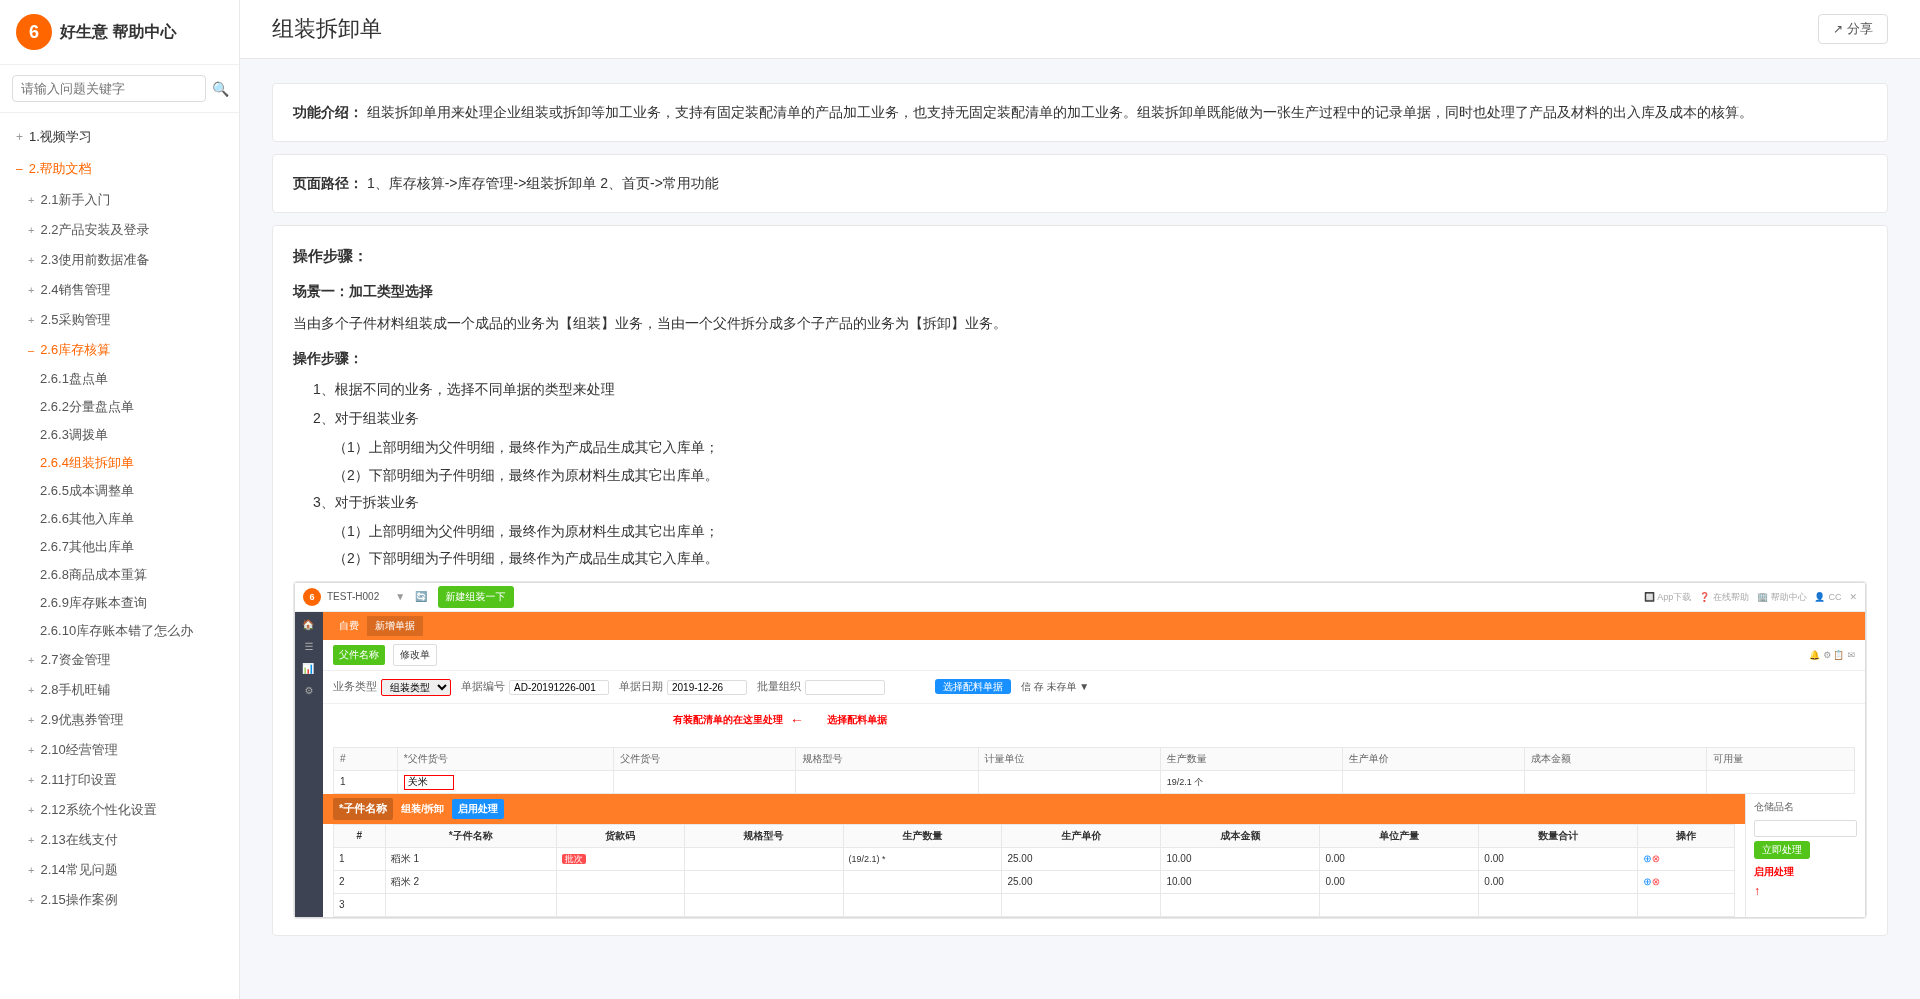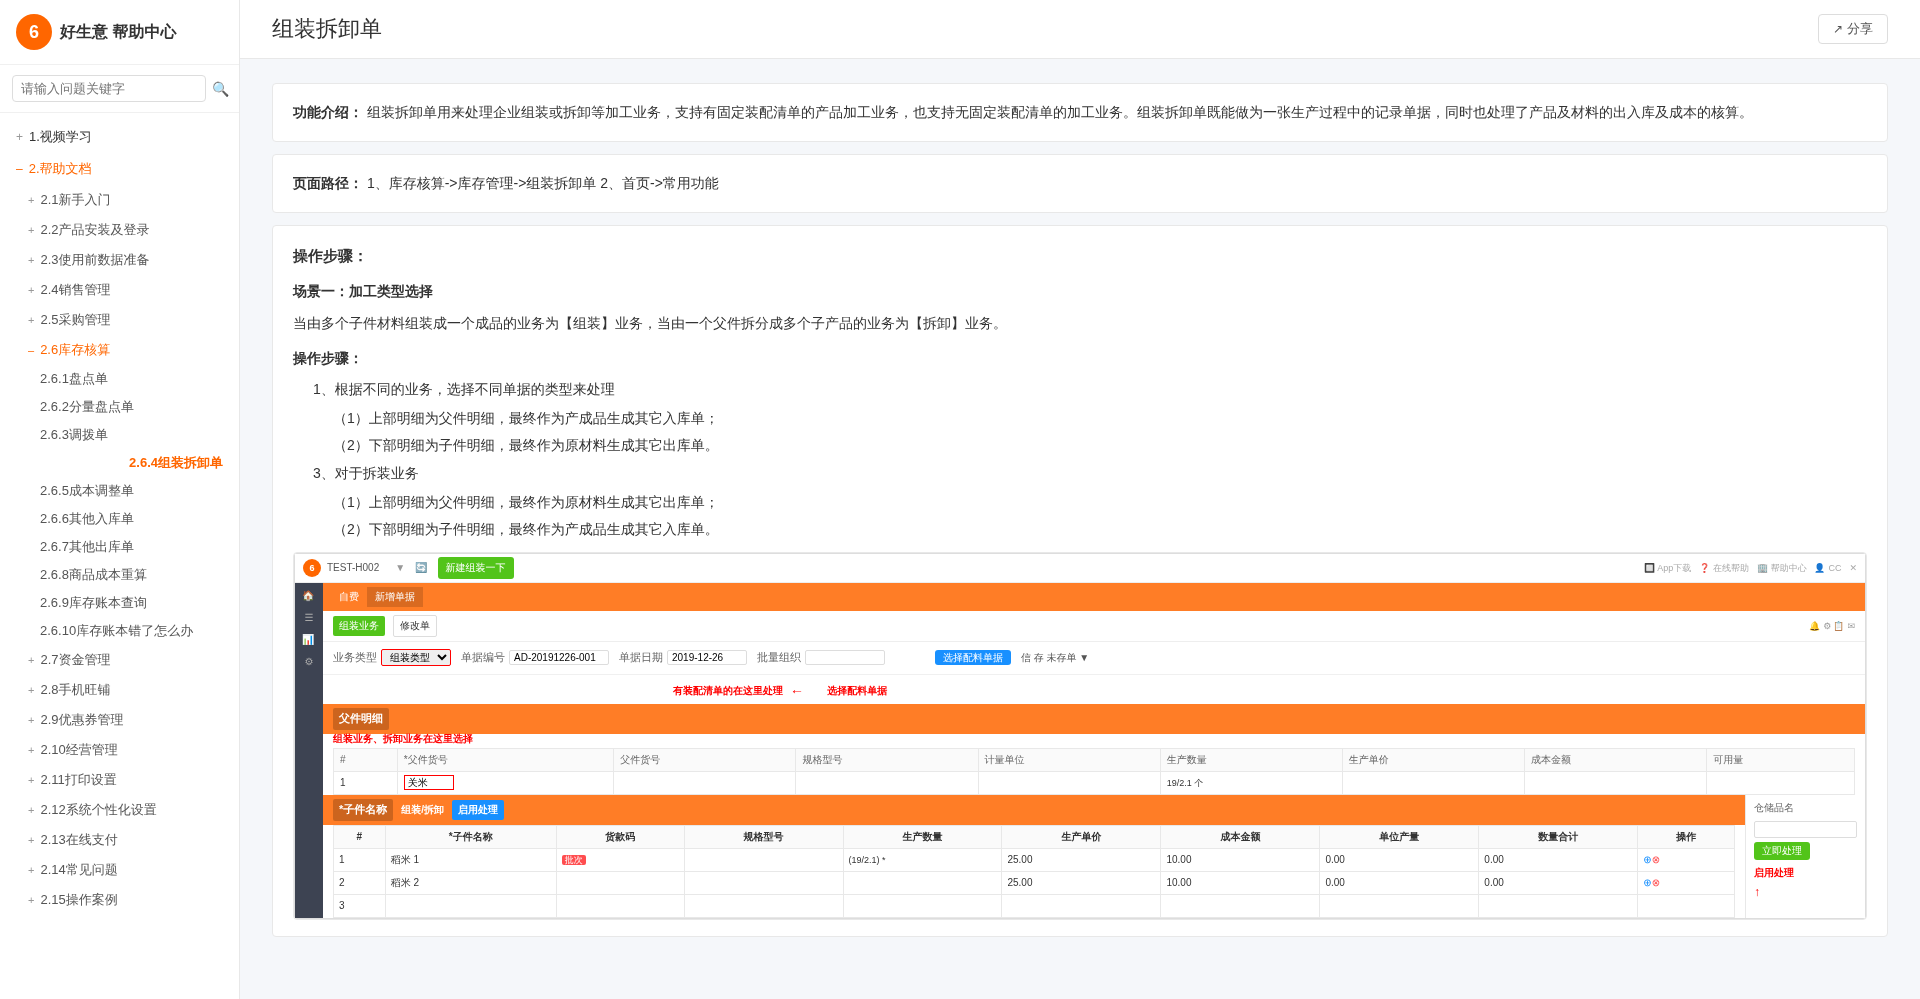--- a/index.html
+++ b/index.html
@@ -84,21 +84,21 @@
       align-items: center;
     }
     .nav-sub-title .icon { margin-right: 6px; font-size: 11px; color: #999; }
     .nav-sub-title.active-sub { color: #ff6600; }
     .nav-leaf {
       padding: 5px 16px 5px 40px;
       font-size: 13px;
       color: #555;
       cursor: pointer;
     }
-    .nav-leaf.current { color: #ff6600; font-weight: 700; text-align: right; }
+    .nav-leaf.current { color: #ff6600; font-weight: 400; }
 
     
     #main {
       flex: 1;
       display: flex;
       flex-direction: column;
       height: 100vh;
       overflow: hidden;
       background: #a16207;
     }
@@ -342,20 +342,21 @@
     <div class="content-card">
       <div class="step-section">
         <div class="section-title">操作步骤：</div>
 
         <div class="step-heading">场景一：加工类型选择</div>
         <p>当由多个子件材料组装成一个成品的业务为【组装】业务，当由一个父件拆分成多个子产品的业务为【拆卸】业务。</p>
 
         <div class="step-heading">操作步骤：</div>
 
         <div class="step-item">1、根据不同的业务，选择不同单据的类型来处理</div>
+        <div class="step-item">2、对于组装业务</div>
         <div class="sub-item">（1）上部明细为父件明细，最终作为产成品生成其它入库单；</div>
         <div class="sub-item">（2）下部明细为子件明细，最终作为原材料生成其它出库单。</div>
 
         <div class="step-item">3、对于拆装业务</div>
         <div class="sub-item">（1）上部明细为父件明细，最终作为原材料生成其它出库单；</div>
         <div class="sub-item">（2）下部明细为子件明细，最终作为产成品生成其它入库单。</div>
       </div>
 
       <div class="screenshot-container">
         <div class="mock-app" style="position:relative;">
@@ -387,21 +388,21 @@
             </div>
 
             <div style="flex:1;">
 
               <div class="mock-nav">
                 <span class="mock-nav-item">自费</span>
                 <span class="mock-nav-item active">新增单据</span>
               </div>
 
               <div style="background:#fff;padding:4px 10px;border-bottom:1px solid #eee;display:flex;align-items:center;gap:8px;font-size:10px;">
-                <span style="background:#52c41a;color:#fff;padding:1px 6px;border-radius:2px;font-size:10px;cursor:pointer;">组装业务</span>
+                <span style="background:#52c41a;color:#fff;padding:1px 6px;border-radius:2px;font-size:10px;cursor:pointer;">父件名称</span>
                 <span style="background:#fff;border:1px solid #ddd;padding:1px 6px;border-radius:2px;font-size:10px;cursor:pointer;">修改单</span>
                 <span style="flex:1;"></span>
                 <span style="font-size:9px;color:#999;">🔔 ⚙ 📋 ✉</span>
               </div>
 
               <div style="background:#fff;padding:6px 10px;border-bottom:1px solid #f0f0f0;display:flex;align-items:center;gap:10px;flex-wrap:wrap;">
                 <div class="mock-form-field">
                   <label>业务类型</label>
                   <select style="border:1px solid red;padding:1px 4px;border-radius:2px;font-size:10px;">
                     <option>组装类型</option>
@@ -425,28 +426,20 @@
                 </div>
                 <span style="font-size:10px;color:#555;">信 存 未存单 ▼</span>
               </div>
 
               <div style="position:relative;background:#fff;padding:2px 10px;">
                 <span style="color:red;font-size:10px;font-weight:bold;margin-left:340px;">有装配清单的在这里处理</span>
                 <span style="color:red;font-size:14px;margin-left:4px;">←</span>
                 <span style="color:red;font-size:10px;font-weight:bold;margin-left:20px;">选择配料单据</span>
               </div>
 
-              <div style="position:relative;">
-                <div class="mock-section-bar">
-                  <span style="background:rgba(0,0,0,0.2);padding:1px 6px;border-radius:2px;">父件明细</span>
-                  <span></span>
-                </div>
-
-                <div style="position:absolute;bottom:-14px;left:10px;color:red;font-size:10px;font-weight:bold;">组装业务、拆卸业务在这里选择</div>
-              </div>
 
               <div style="height:14px;"></div>
 
               <div style="padding:0 10px;background:#fff;">
                 <table class="mock-table">
                   <thead>
                     <tr>
                       <th>#</th>
                       <th>*父件货号</th>
                       <th>父件货号</th>

